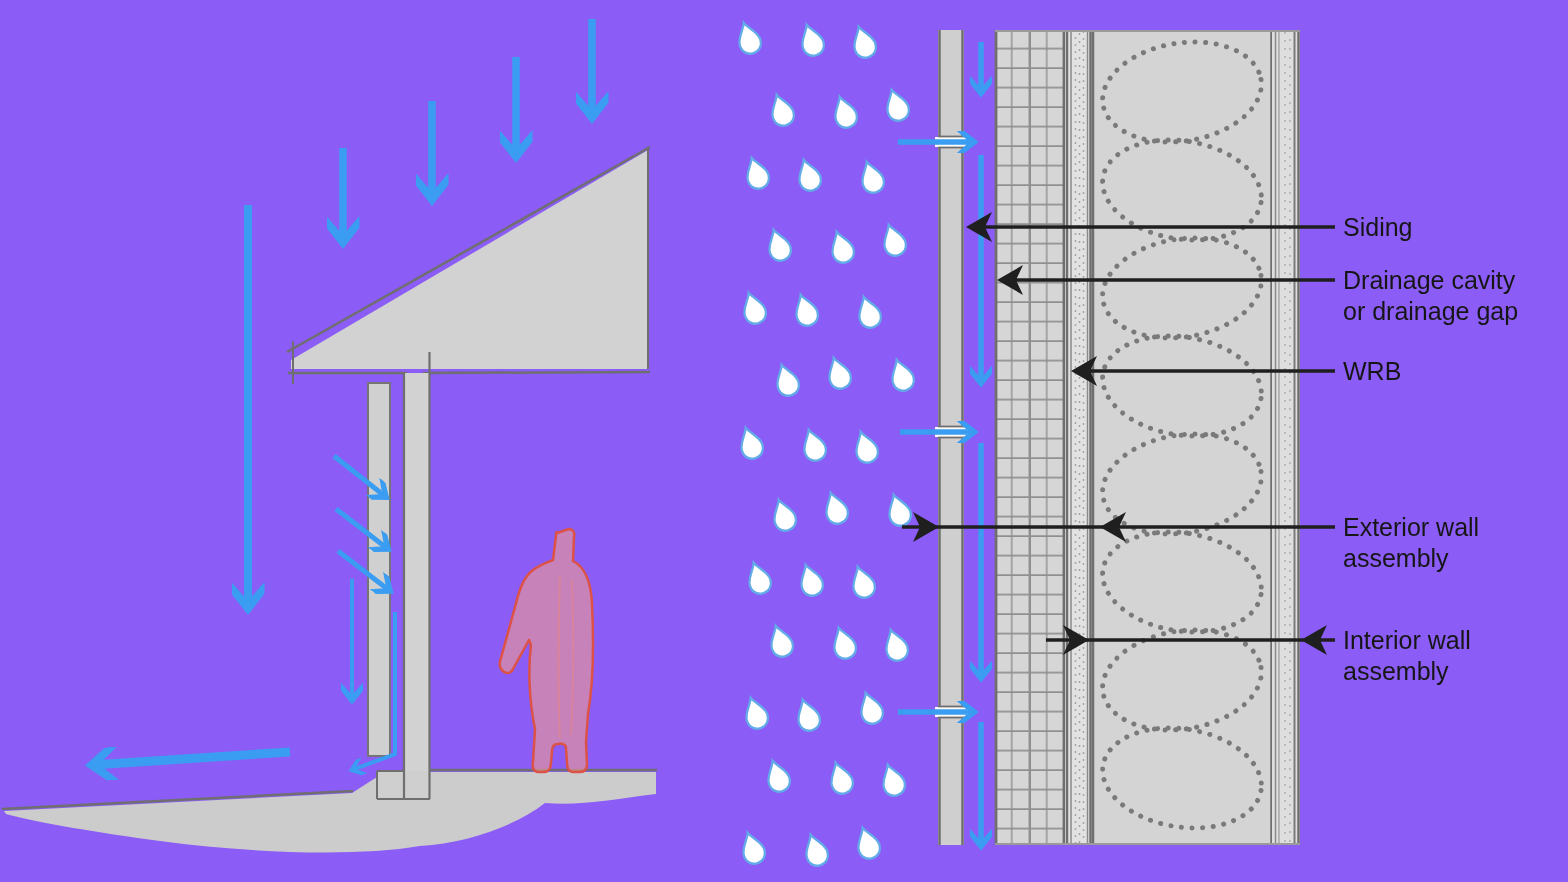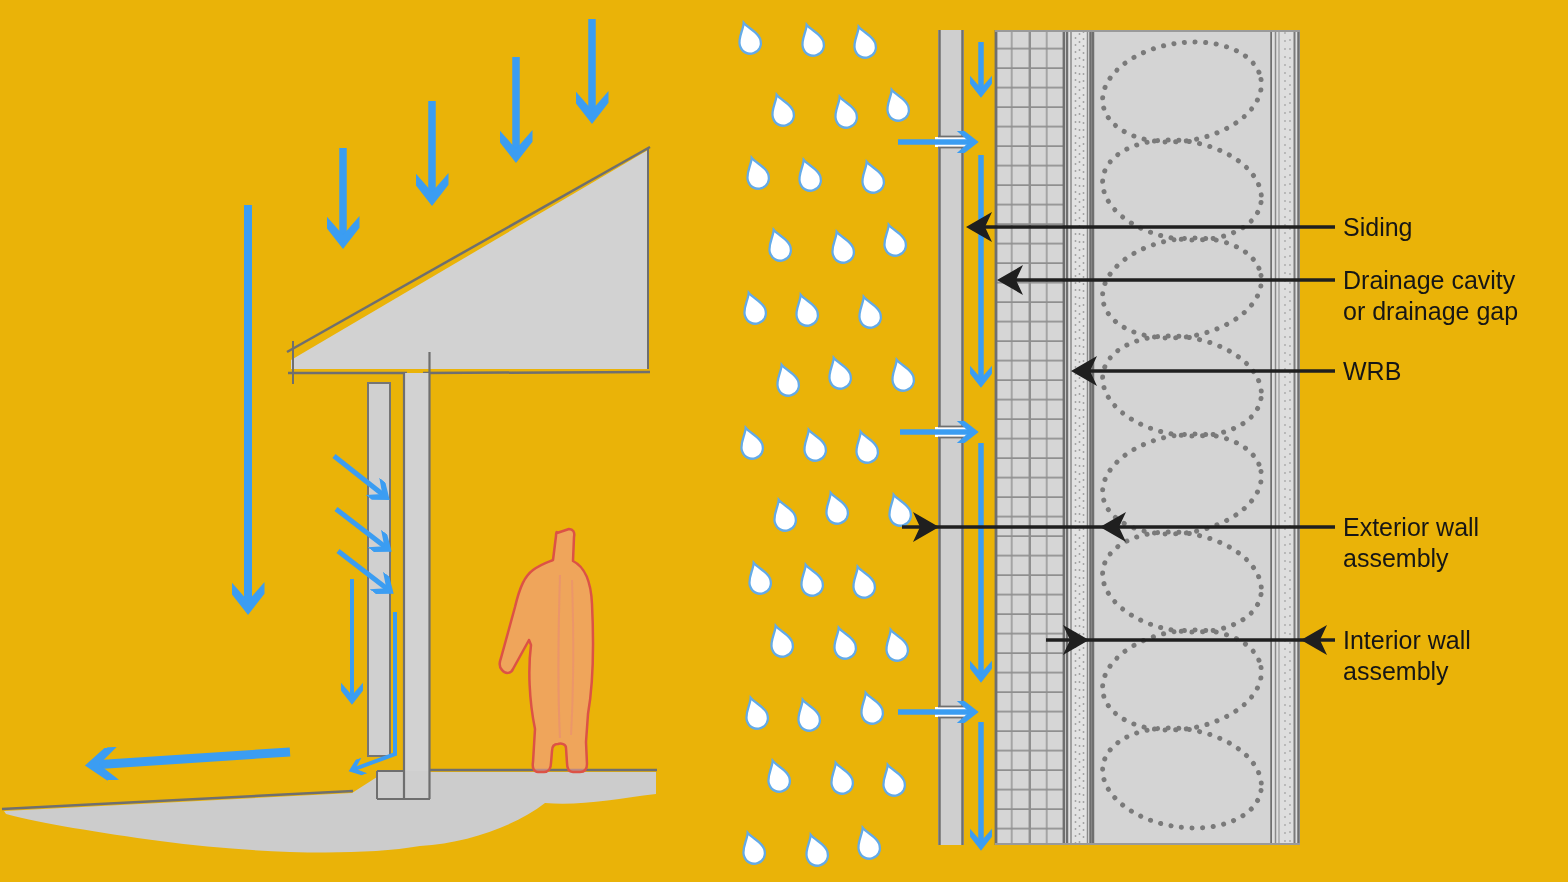--- a/index.html
+++ b/index.html
@@ -1,16 +1,16 @@
 <!DOCTYPE html>
 <html><head>
 <meta charset="utf-8">
 <style>
   html,body{margin:0;padding:0;background:#ffffff;}
-  #stage{position:relative;width:1568px;height:882px;background:#eab308;overflow:hidden;
+  #stage{position:relative;width:1568px;height:882px;background:#8b5cf6;overflow:hidden;
          font-family:"Liberation Sans", sans-serif;}
   svg{display:block;}
   .callout-line{stroke:#1f1f1f;stroke-width:3.5;fill:none;}
   .callout-dart{fill:#1f1f1f;stroke:none;}
   .callout-text{font-family:"Liberation Sans", sans-serif;font-size:25px;fill:#161616;}
   .sketch{stroke:#6f6f6f;fill:none;}
   .grayfill{fill:#d2d2d2;}
   .blue{stroke:#3b9df2;fill:none;stroke-linecap:butt;}
   .insul{fill:none;stroke:#7a7a7a;stroke-width:5;stroke-linecap:round;
          stroke-dasharray:0.1 10.5;}

